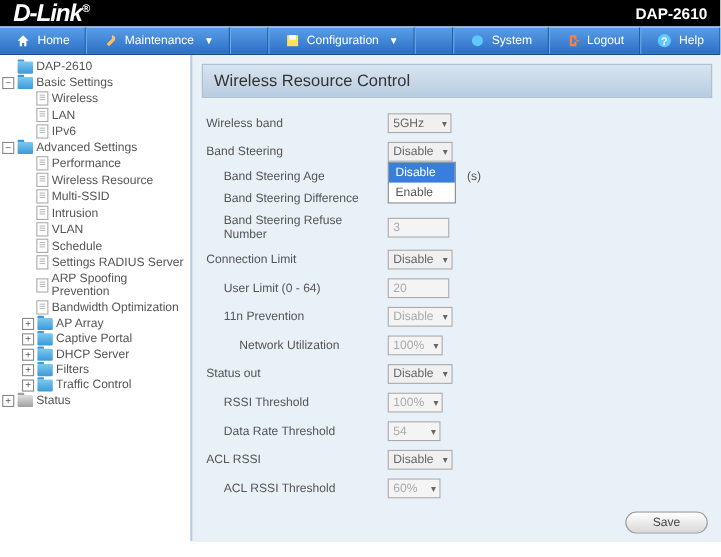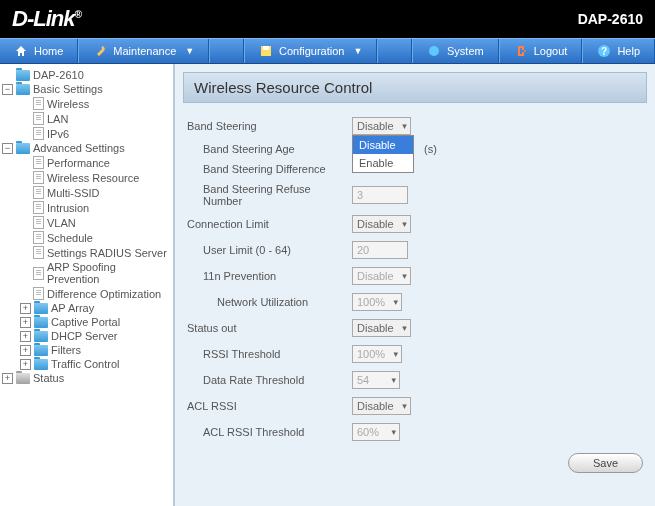--- a/index.html
+++ b/index.html
@@ -1,18 +1,18 @@
 <!DOCTYPE html>
 <html><head>
 <meta charset="utf-8">
 <style>
 * { box-sizing: border-box; margin: 0; padding: 0; }
 body { font-family: Arial, sans-serif; font-size: 11px; background: #fff; width: 655px; height: 506px; overflow: hidden; }
 
-.header { background: #000; height: 38px; display: flex; align-items: center; justify-content: space-between; padding: 0 12px; }
+.header { background: #000; height: 24px; display: flex; align-items: center; justify-content: space-between; padding: 0 12px; }
 .logo { color: #fff; font-size: 22px; font-weight: bold; font-style: italic; letter-spacing: -1px; }
 .logo sup { font-size: 10px; }
 .model { color: #fff; font-size: 14px; font-weight: bold; }
 
 .menubar { background: linear-gradient(#5a9de8, #2b6fc4); height: 26px; display: flex; border-top: 1px solid #7ab8f0; border-bottom: 1px solid #1a4a8a; }
 .menuitem { display: flex; align-items: center; color: #fff; font-size: 11px; padding: 0 14px; border-right: 1px solid #1a5aa8; border-left: 1px solid #6aaae8; cursor: pointer; gap: 6px; }
 .menuitem .icon { width: 14px; height: 14px; display: inline-block; }
 .menuitem:first-child { border-left: none; text-align: center; }
 .menuitem .caret { font-size: 9px; margin-left: 3px; }
 .spacer { flex: 1; border-right: 1px solid #1a5aa8; border-left: 1px solid #6aaae8; }
@@ -189,21 +189,21 @@
         <span>Settings RADIUS Server</span>
       </div>
     <div class="tree-node">
         <span class="tree-indent" style="width:28px"></span>
         <span class="doc-icon"></span>
         <span>ARP Spoofing Prevention</span>
       </div>
     <div class="tree-node">
         <span class="tree-indent" style="width:28px"></span>
         <span class="doc-icon"></span>
-        <span>Difference Optimization</span>
+        <span>Bandwidth Optimization</span>
       </div>
     <div class="tree-node">
         <span class="tree-indent" style="width:15px"></span>
         <span class="tree-toggle">+</span>
         <span class="folder-icon"></span>
         <span>AP Array</span>
       </div>
     <div class="tree-node">
         <span class="tree-indent" style="width:15px"></span>
         <span class="tree-toggle">+</span>
@@ -232,20 +232,24 @@
     <div class="tree-node">
         <span class="tree-toggle">+</span>
         <span class="folder-icon folder-closed"></span>
         <span>Status</span>
       </div>
   </div>
 
   <div class="main">
     <div class="panel-title">Wireless Resource Control</div>
 
+    <div class="form-row">
+        <div class="form-label">Wireless band</div>
+        <div class="select">5GHz</div>
+      </div>
 
     <div class="form-row">
       <div class="form-label">Band Steering</div>
       <div class="dropdown-open">
         <div class="select">Disable</div>
         <div class="dropdown-list">
           <div class="dropdown-item sel">Disable</div>
           <div class="dropdown-item">Enable</div>
         </div>
       </div>

